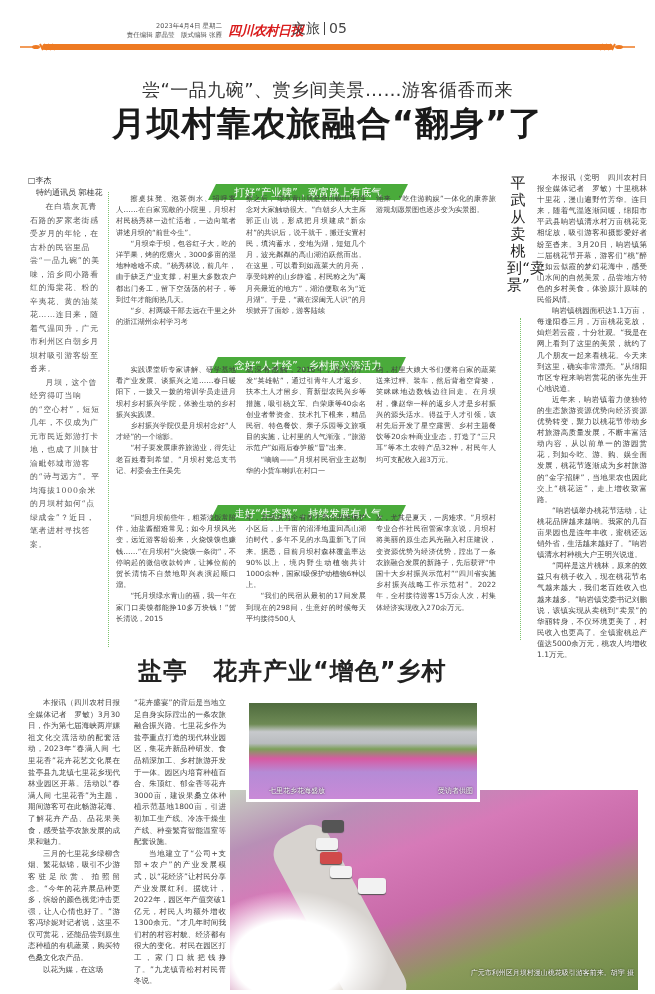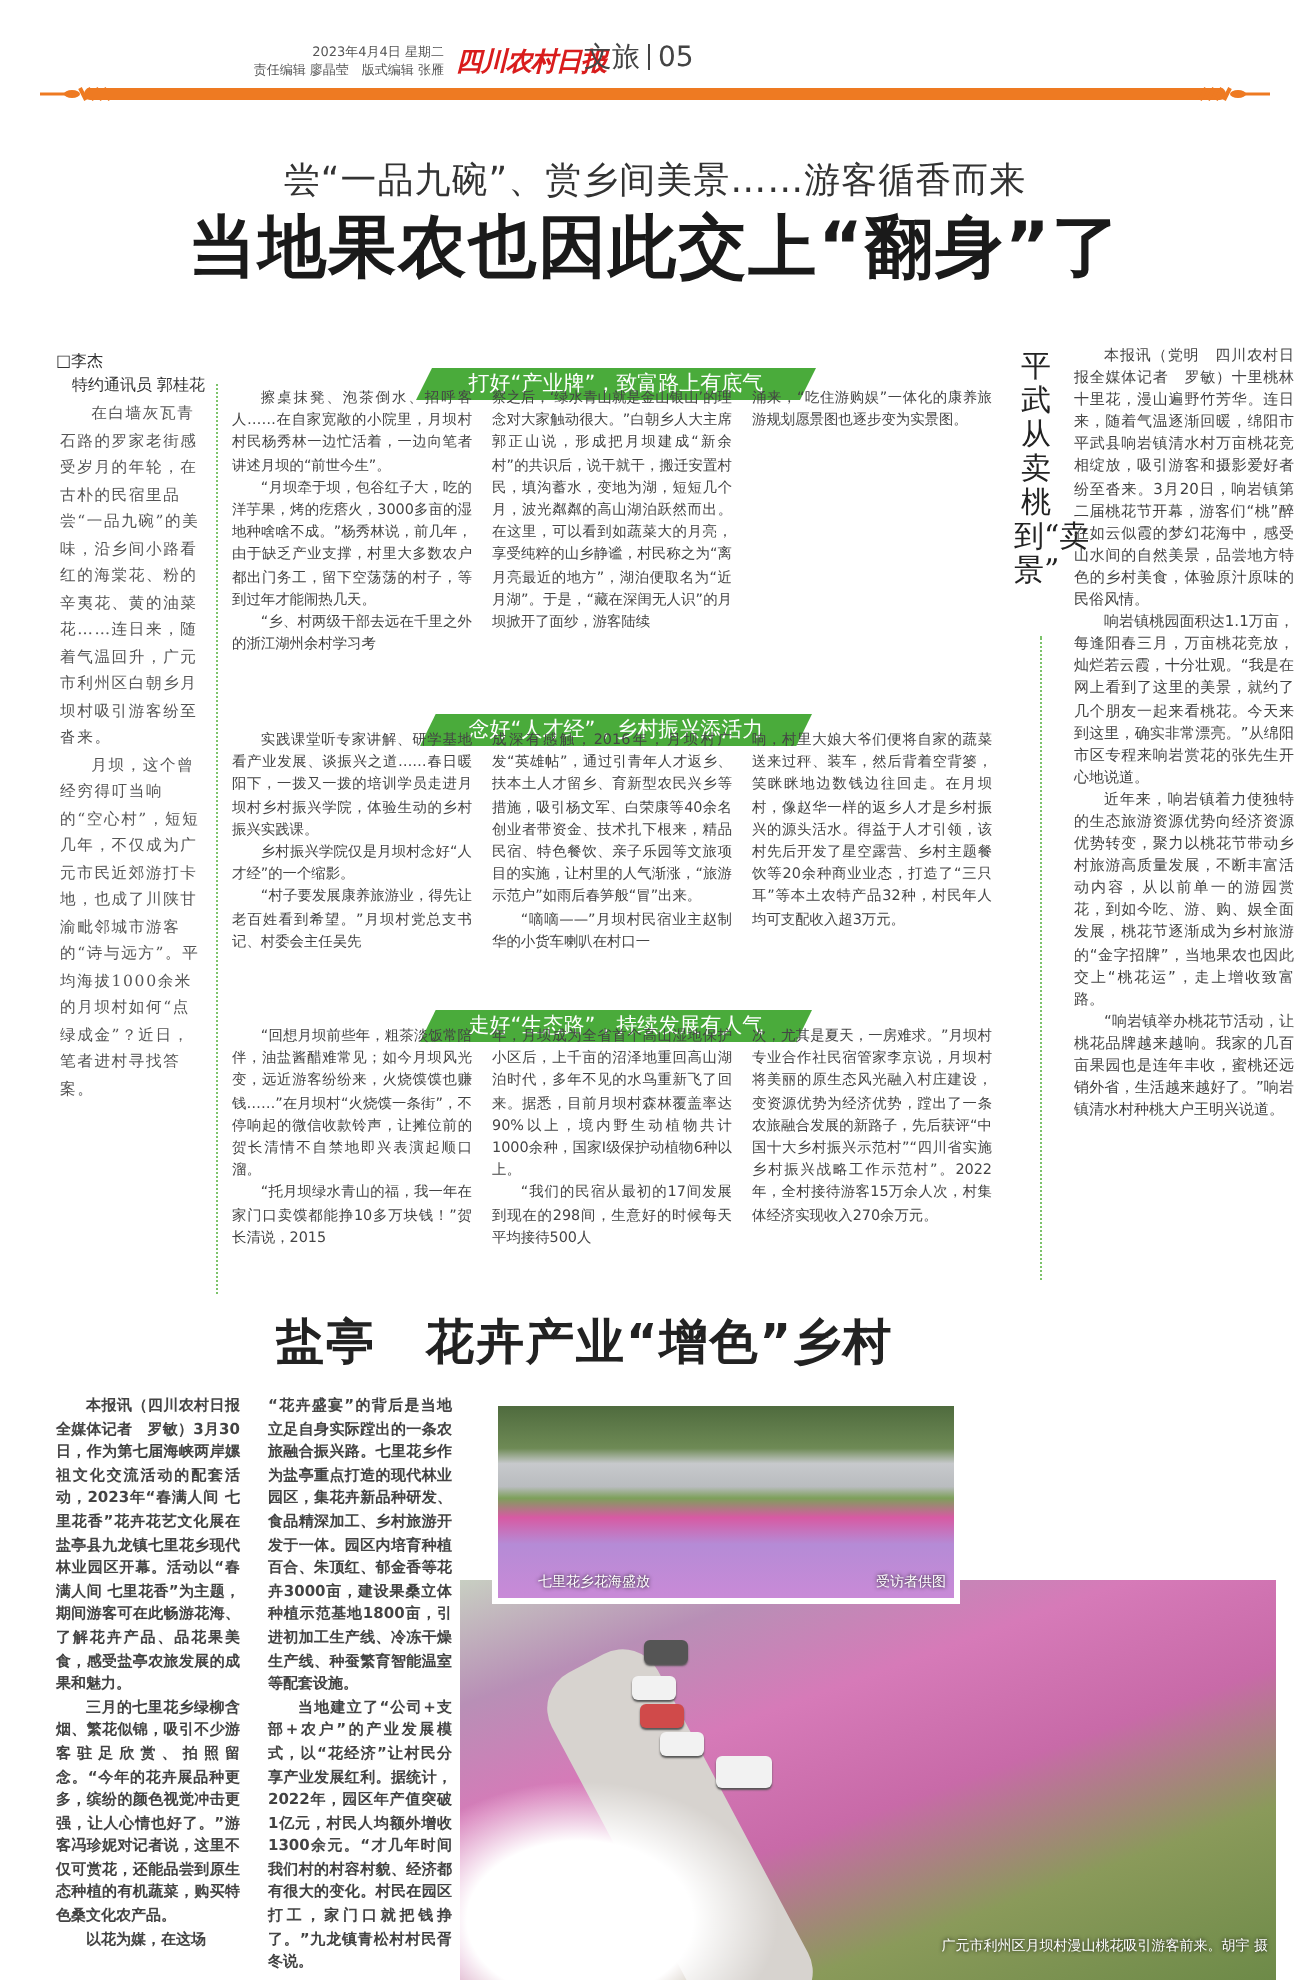--- a/index.html
+++ b/index.html
@@ -30,21 +30,21 @@
   .col { position: absolute; font-size: 7.2px; line-height: 11.2px; color: #444; text-align: justify; }
   .col p { text-indent: 2em; }
 
   .side-title { position: absolute; left: 507px; top: 175px; width: 22px; font-family: "DejaVu Serif", serif; font-size: 15px; line-height: 17px; color: #222; text-align: center; }
   .side-col { position: absolute; left: 537px; top: 172px; width: 110px; font-size: 7.5px; line-height: 11.1px; color: #444; text-align: justify; }
   .side-col p { text-indent: 2em; }
 
   .bottom-headline { position: absolute; left: 138px; top: 655px; font-size: 24px; font-weight: bold; color: #222; letter-spacing: 1px; }
 
   .bcol { position: absolute; font-size: 7.5px; line-height: 11.6px; color: #444; text-align: justify; }
-  .bcol p { text-indent: 2em; font-weight: bold; }
+  .bcol p { text-indent: 2em; }
 
   .photo-big { position: absolute; left: 230px; top: 790px; width: 408px; height: 200px; overflow: hidden;
     background: linear-gradient(160deg, #c8cfc2 0%, #b88fb6 18%, #d67ab8 35%, #c86aa8 55%, #8a9a5a 75%, #6d8a48 100%); }
   .photo-big::before { content: ""; position: absolute; left: 80px; top: 30px; width: 60px; height: 200px; background: #d7d3cf; transform: rotate(-28deg); border-radius: 20px; }
   .photo-big::after { content: ""; position: absolute; left: -40px; bottom: -40px; width: 200px; height: 140px; background: radial-gradient(ellipse at center, #fff 40%, rgba(255,255,255,0) 70%); }
   .car { position: absolute; width: 22px; height: 12px; border-radius: 3px; background: #f2f2f2; box-shadow: 0 1px 1px #555; }
   .photo-small { position: absolute; left: 246px; top: 700px; width: 234px; height: 102px; border: 3px solid #fff; overflow: hidden;
     background: linear-gradient(180deg, #4f6b3e 0%, #6e8a55 22%, #c7c9cc 30%, #b9bcbf 42%, #7da05a 48%, #d75aa3 58%, #b58bd6 72%, #c98ad7 100%); }
   .caption { position: absolute; color: #fff; font-size: 7px; text-shadow: 0 0 2px #000; white-space: nowrap; }
 </style>
@@ -70,21 +70,21 @@
   </svg>
   <div class="band-bar"></div>
   <svg class="band-wheat" style="right:0" viewBox="0 0 40 8">
     <path d="M26 4 L40 4" stroke="#ee7a22" stroke-width="1.5"></path>
     <ellipse cx="24" cy="4" rx="4" ry="2" fill="#ee7a22"></ellipse>
     <path d="M20 1 l-3 6 M16 1 l-3 6 M12 1 l-3 6 M8 1 l-3 6" stroke="#ee7a22" stroke-width="2"></path>
   </svg>
 </div>
 
 <div class="subtitle">尝“一品九碗”、赏乡间美景……游客循香而来</div>
-<div class="headline">当地果农也因此交上“翻身”了</div>
+<div class="headline">月坝村靠农旅融合“翻身”了</div>
 
 <div class="byline">
   <div>□李杰</div>
   <div class="b2">特约通讯员 郭桂花</div>
 </div>
 
 <div class="lead-col">
   <p>在白墙灰瓦青石路的罗家老街感受岁月的年轮，在古朴的民宿里品尝“一品九碗”的美味，沿乡间小路看红的海棠花、粉的辛夷花、黄的油菜花……连日来，随着气温回升，广元市利州区白朝乡月坝村吸引游客纷至沓来。</p>
   <p>月坝，这个曾经穷得叮当响的“空心村”，短短几年，不仅成为广元市民近郊游打卡地，也成了川陕甘渝毗邻城市游客的“诗与远方”。平均海拔1000余米的月坝村如何“点绿成金”？近日，笔者进村寻找答案。</p>
 </div>
@@ -130,20 +130,21 @@
   <p style="text-indent:0">次，尤其是夏天，一房难求。”月坝村专业合作社民宿管家李京说，月坝村将美丽的原生态风光融入村庄建设，变资源优势为经济优势，蹚出了一条农旅融合发展的新路子，先后获评“中国十大乡村振兴示范村”“四川省实施乡村振兴战略工作示范村”。2022年，全村接待游客15万余人次，村集体经济实现收入270余万元。</p>
 </div>
 
 <div class="side-title">平武 从卖桃到“卖景”</div>
 <div class="dotline" style="left:520px; top:318px; height:322px;"></div>
 <div class="side-col">
   <p>本报讯（党明　四川农村日报全媒体记者　罗敏）十里桃林十里花，漫山遍野竹芳华。连日来，随着气温逐渐回暖，绵阳市平武县响岩镇清水村万亩桃花竞相绽放，吸引游客和摄影爱好者纷至沓来。3月20日，响岩镇第二届桃花节开幕，游客们“桃”醉在如云似霞的梦幻花海中，感受山水间的自然美景，品尝地方特色的乡村美食，体验原汁原味的民俗风情。</p>
   <p>响岩镇桃园面积达1.1万亩，每逢阳春三月，万亩桃花竞放，灿烂若云霞，十分壮观。“我是在网上看到了这里的美景，就约了几个朋友一起来看桃花。今天来到这里，确实非常漂亮。”从绵阳市区专程来响岩赏花的张先生开心地说道。</p>
   <p>近年来，响岩镇着力使独特的生态旅游资源优势向经济资源优势转变，聚力以桃花节带动乡村旅游高质量发展，不断丰富活动内容，从以前单一的游园赏花，到如今吃、游、购、娱全面发展，桃花节逐渐成为乡村旅游的“金字招牌”，当地果农也因此交上“桃花运”，走上增收致富路。</p>
   <p>“响岩镇举办桃花节活动，让桃花品牌越来越响。我家的几百亩果园也是连年丰收，蜜桃还远销外省，生活越来越好了。”响岩镇清水村种桃大户王明兴说道。</p>
+  <p>“同样是这片桃林，原来的效益只有桃子收入，现在桃花节名气越来越大，我们老百姓收入也越来越多。”响岩镇党委书记刘鹏说，该镇实现从卖桃到“卖景”的华丽转身，不仅环境更美了，村民收入也更高了。全镇蜜桃总产值达5000余万元，桃农人均增收1.1万元。</p>
 </div>
 
 <div class="bottom-headline">盐亭　花卉产业“增色”乡村</div>
 <div class="bcol" style="left:28px; top:697px; width:92px;">
   <p>本报讯（四川农村日报全媒体记者　罗敏）3月30日，作为第七届海峡两岸嫘祖文化交流活动的配套活动，2023年“春满人间 七里花香”花卉花艺文化展在盐亭县九龙镇七里花乡现代林业园区开幕。活动以“春满人间 七里花香”为主题，期间游客可在此畅游花海、了解花卉产品、品花果美食，感受盐亭农旅发展的成果和魅力。</p>
   <p>三月的七里花乡绿柳含烟、繁花似锦，吸引不少游客驻足欣赏、拍照留念。“今年的花卉展品种更多，缤纷的颜色视觉冲击更强，让人心情也好了。”游客冯珍妮对记者说，这里不仅可赏花，还能品尝到原生态种植的有机蔬菜，购买特色桑文化农产品。</p>
   <p>以花为媒，在这场</p>
 </div>
 <div class="bcol" style="left:134px; top:697px; width:92px;">
   <p style="text-indent:0">“花卉盛宴”的背后是当地立足自身实际蹚出的一条农旅融合振兴路。七里花乡作为盐亭重点打造的现代林业园区，集花卉新品种研发、食品精深加工、乡村旅游开发于一体。园区内培育种植百合、朱顶红、郁金香等花卉3000亩，建设果桑立体种植示范基地1800亩，引进初加工生产线、冷冻干燥生产线、种蚕繁育智能温室等配套设施。</p>

